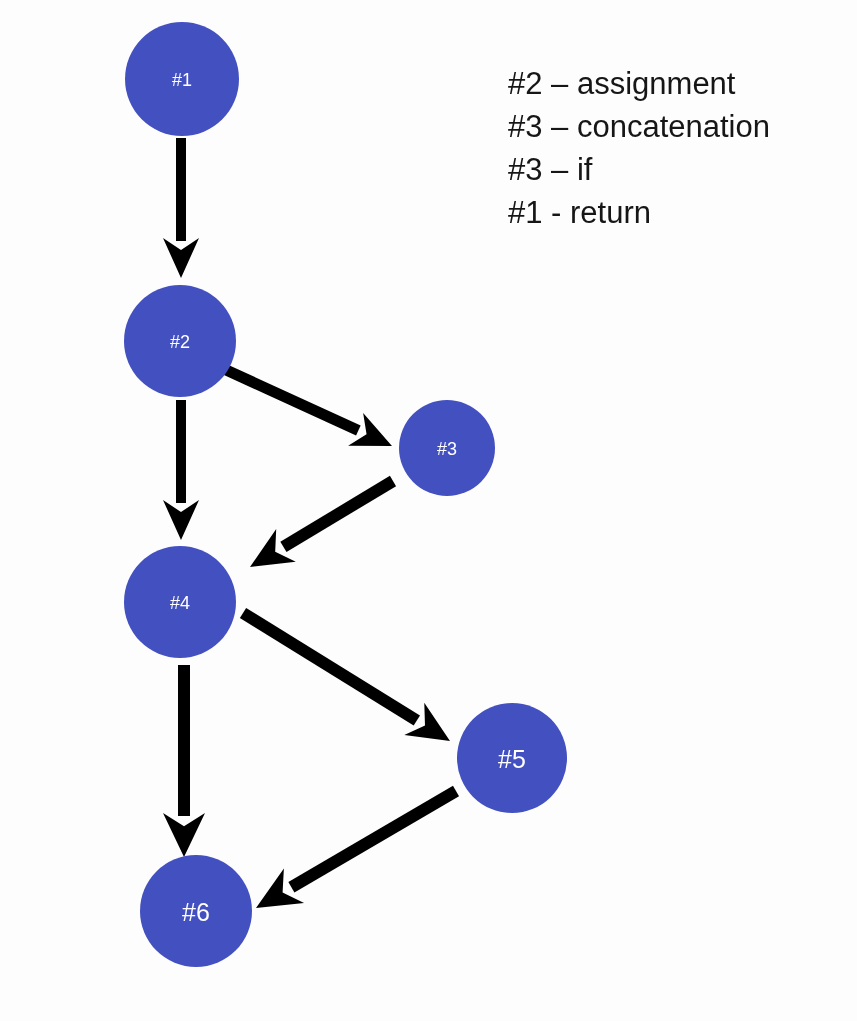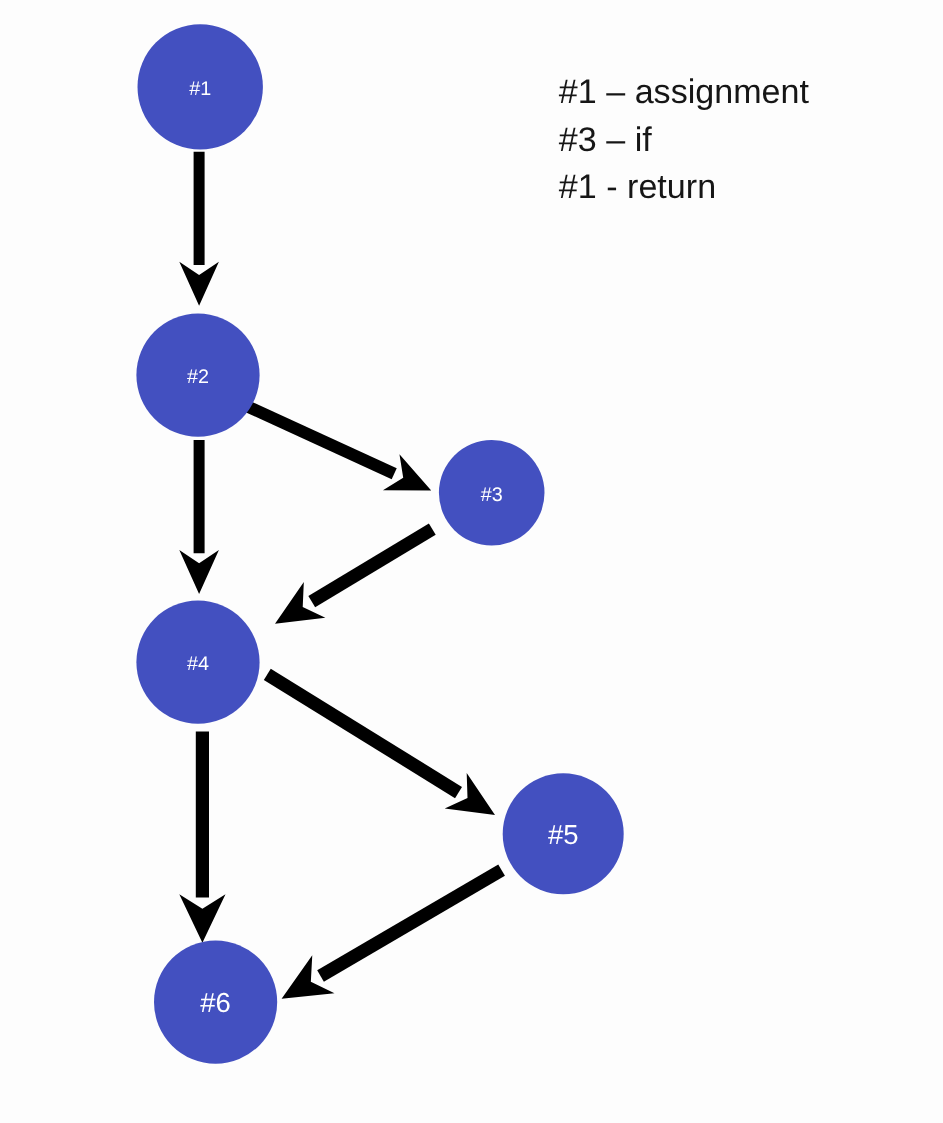--- a/index.html
+++ b/index.html
@@ -119,18 +119,19 @@
           <text class="node-label" x="512" y="759" font-size="25" fill="#ffffff">#5</text>
         </g>
         <g>
           <circle class="node-circle" cx="196" cy="911" r="56" fill="#4350c0"></circle>
           <text class="node-label" x="196" y="912" font-size="25" fill="#ffffff">#6</text>
         </g>
       </g>
   </svg>
 
   <div id="legend">
-      <div class="legend-line">#1 – assignment</div>
+      <div class="legend-line">#2 – assignment</div>
+      <div class="legend-line">#3 – concatenation</div>
       <div class="legend-line">#3 – if</div>
       <div class="legend-line">#1 - return</div>
     </div>
 
 </div>
 
 </body></html>

